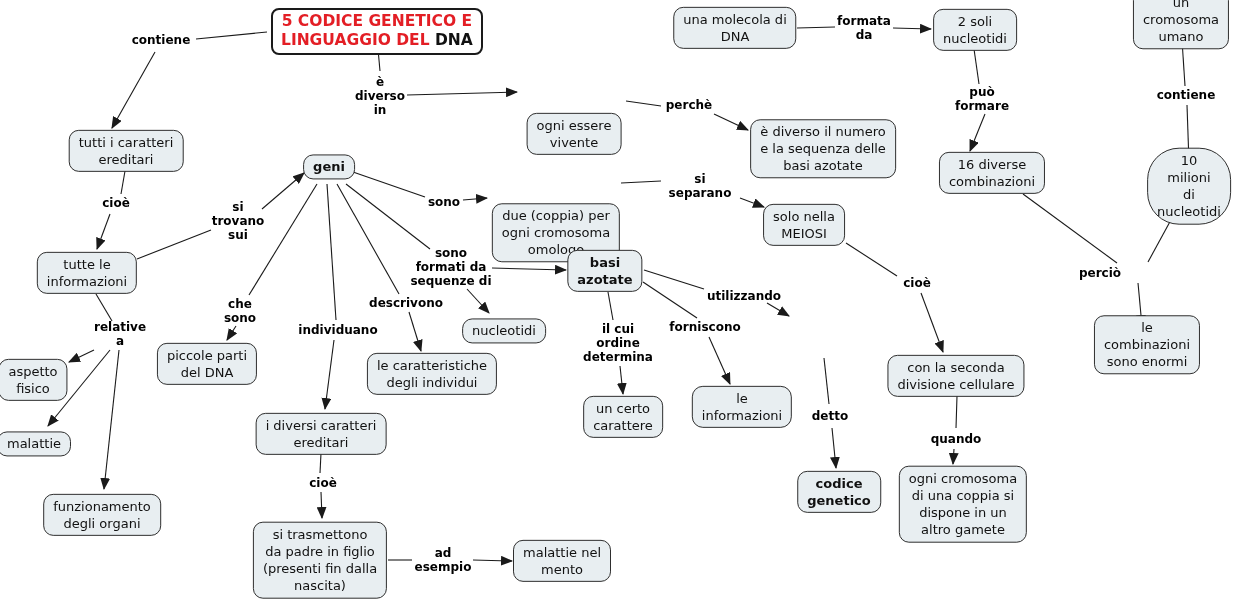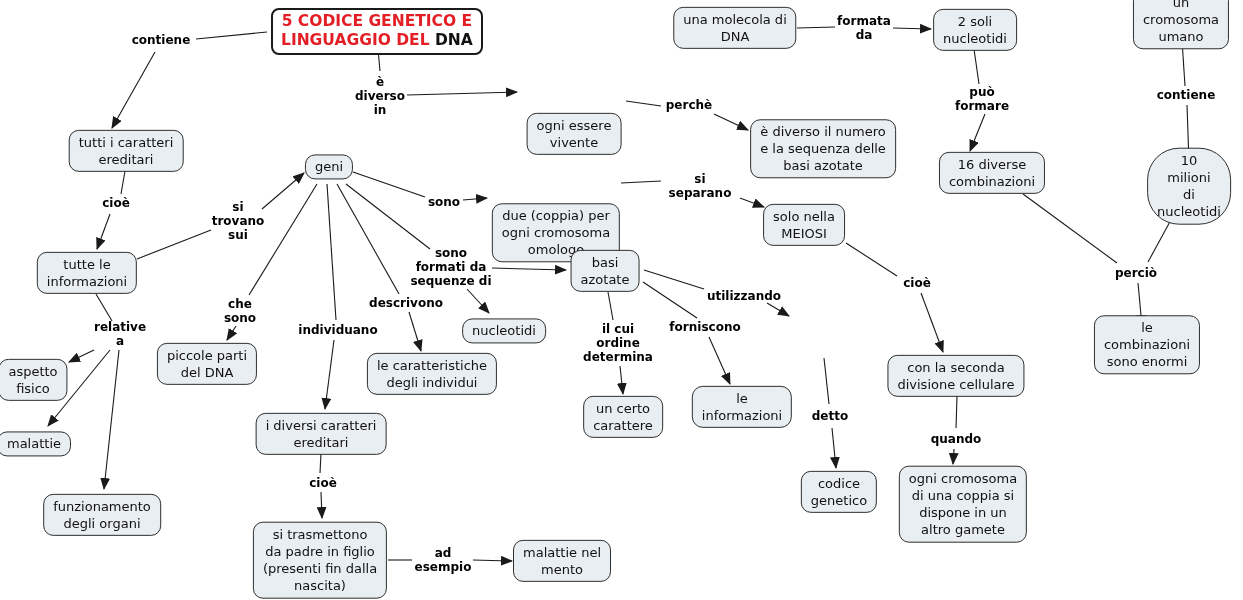--- a/index.html
+++ b/index.html
@@ -21,21 +21,21 @@
     border:1.6px solid var(--node-border);
     border-radius:10px;
     color:var(--text-color);
     font-size:13px;
     line-height:1.32;
     text-align:center;
     white-space:pre-line;
     padding:3px 9px;
     z-index:2;
   }
-  .node.bold{font-weight:normal;}
+  .node.bold{font-weight:bold;}
   .edge-label{
     position:absolute;
     transform:translate(-50%,-50%);
     color:#000;
     font-size:12px;
     font-weight:bold;
     line-height:1.18;
     text-align:center;
     white-space:pre-line;
     z-index:2;
@@ -185,21 +185,21 @@
     <div class="edge-label" style="left: 161px; top: 40px;">contiene</div>
     <div class="edge-label" style="left: 380px; top: 96px;">è
 diverso
 in</div>
     <div class="edge-label" style="left: 689px; top: 105px;">perchè</div>
     <div class="edge-label" style="left: 864px; top: 28px;">formata
 da</div>
     <div class="edge-label" style="left: 982px; top: 99px;">può
 formare</div>
     <div class="edge-label" style="left: 1186px; top: 95px;">contiene</div>
-    <div class="edge-label" style="left: 1136px; top: 273px;">perciò</div>
+    <div class="edge-label" style="left: 1100px; top: 273px;">perciò</div>
     <div class="edge-label" style="left: 116px; top: 203px;">cioè</div>
     <div class="edge-label" style="left: 238px; top: 221px;">si
 trovano
 sui</div>
     <div class="edge-label" style="left: 120px; top: 334px;">relative
 a</div>
     <div class="edge-label" style="left: 240px; top: 311px;">che
 sono</div>
     <div class="edge-label" style="left: 338px; top: 330px;">individuano</div>
     <div class="edge-label" style="left: 406px; top: 303px;">descrivono</div>

